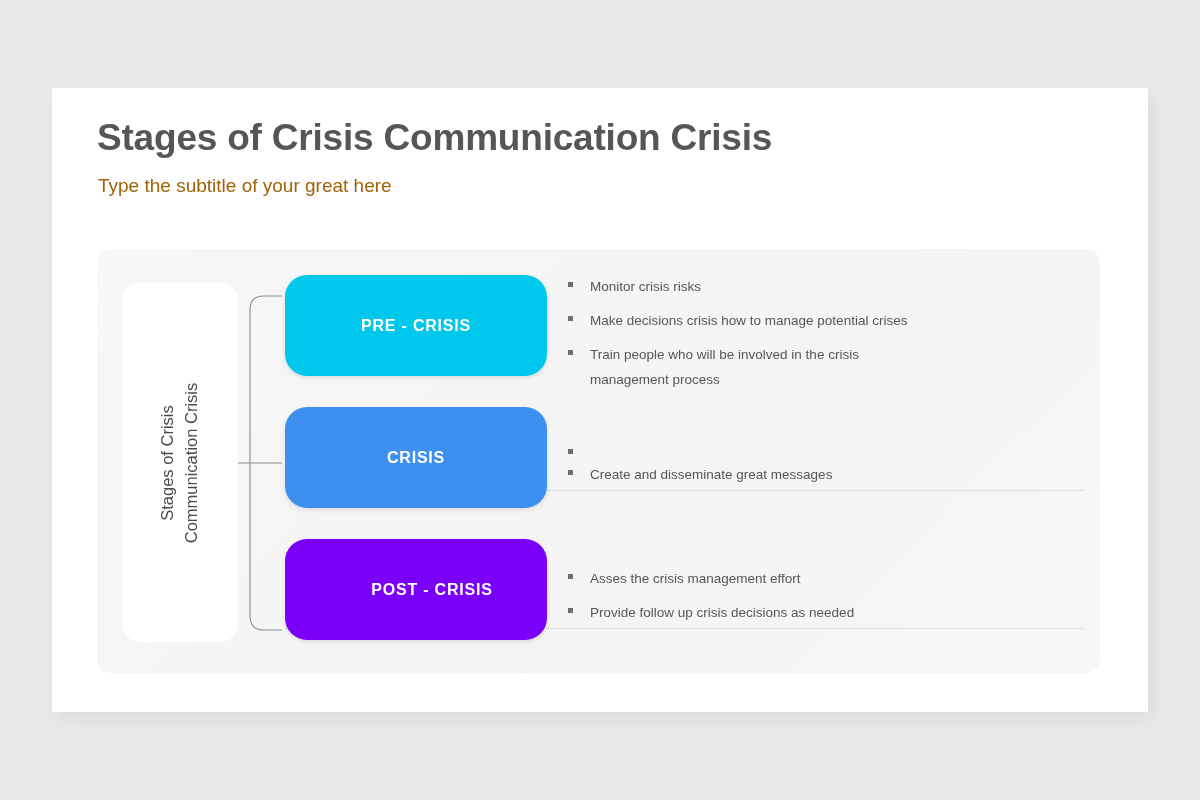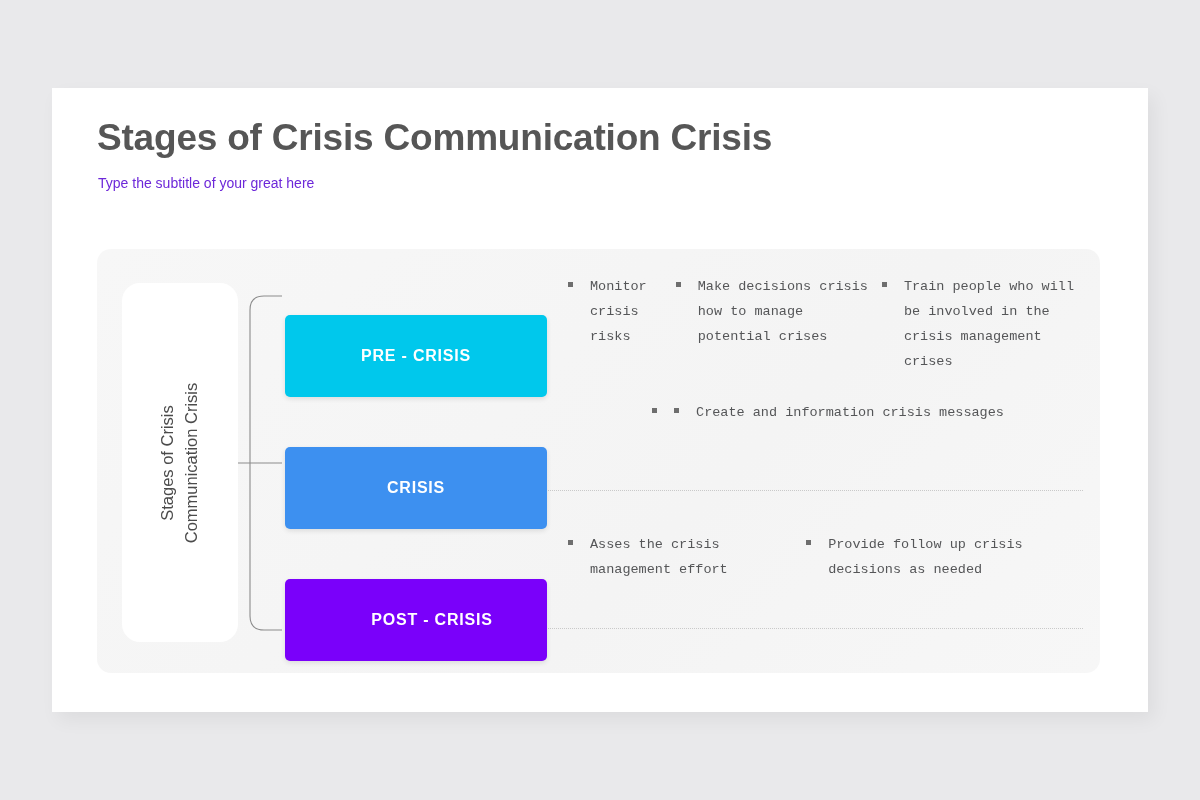--- a/index.html
+++ b/index.html
@@ -36,23 +36,23 @@
     font-weight: 700;
     color: #565656;
     letter-spacing: -0.2px;
     white-space: nowrap;
   }
 
   .slide-subtitle {
     position: absolute;
     left: 46px;
     top: 87px;
-    font-size: 14px;
+    font-size: 19px;
     font-weight: 400;
-    color: #6d28d9;
+    color: #a16207;
   }
 
   
   .diagram-panel {
     position: absolute;
     left: 45px;
     top: 161px;
     width: 1003px;
     height: 424px;
     background: linear-gradient(135deg, #f7f7f7 0%, #f4f4f4 60%, #f7f7f7 100%);
@@ -103,43 +103,42 @@
   }
   .stage-row.r1 { top: 20px;  height: 127px; }
   .stage-row.r2 { top: 152px; height: 127px; }
   .stage-row.r3 { top: 284px; height: 127px; }
 
   .stage-chip {
     position: absolute;
     left: 5px;
     top: 6px;
     width: 262px;
-    height: 82px;
-    border-radius: 5px;
+    height: 101px;
+    border-radius: 22px;
     display: flex;
     align-items: center;
     justify-content: center;
     color: #ffffff;
     font-size: 16px;
     font-weight: bold;
     letter-spacing: 0.8px;
     box-shadow: 0 2px 5px rgba(0,0,0,0.10);
-    margin-top: 40px;
   }
 
   
   .bullet-col {
     position: absolute;
     left: 288px;
     right: 12px;
     top: 0;
     height: 100%;
     display: flex;
+    flex-direction: column;
     justify-content: center;
-    font-family: Liberation Mono, monospace;
   }
   .bullet-col.top-align { justify-content: flex-start; padding-top: 6px; }
 
   .bullet-item {
     display: flex;
     align-items: flex-start;
     margin-bottom: 9px;
   }
   .bullet-item:last-child { margin-bottom: 0; }
 
@@ -205,36 +204,36 @@
         <div class="bullet-item">
           <span class="bullet-mark"></span>
           <span class="bullet-text">Monitor crisis risks</span>
         </div>
         <div class="bullet-item">
           <span class="bullet-mark"></span>
           <span class="bullet-text">Make decisions crisis how to manage potential crises</span>
         </div>
         <div class="bullet-item">
           <span class="bullet-mark"></span>
-          <span class="bullet-text">Train people who will be involved in the crisis management crises</span>
+          <span class="bullet-text">Train people who will be involved in the crisis management process</span>
         </div>
       </div>
     </div>
 
     <div class="stage-row r2">
       <div class="stage-chip" id="chip1" style="background: rgb(61, 144, 240); align-items: center;">
         <span>CRISIS</span>
       </div>
       <div class="bullet-col">
         <div class="bullet-item">
           <span class="bullet-mark"></span>
         </div>
         <div class="bullet-item">
           <span class="bullet-mark"></span>
-          <span class="bullet-text">Create and information crisis messages</span>
+          <span class="bullet-text">Create and disseminate great messages</span>
         </div>
       </div>
     </div>
 
     <div class="stage-row r3">
       <div class="stage-chip" id="chip2" style="background: rgb(122, 0, 250); padding-left: 32px;">
         <span>POST - CRISIS</span>
       </div>
       <div class="bullet-col">
         <div class="bullet-item">

